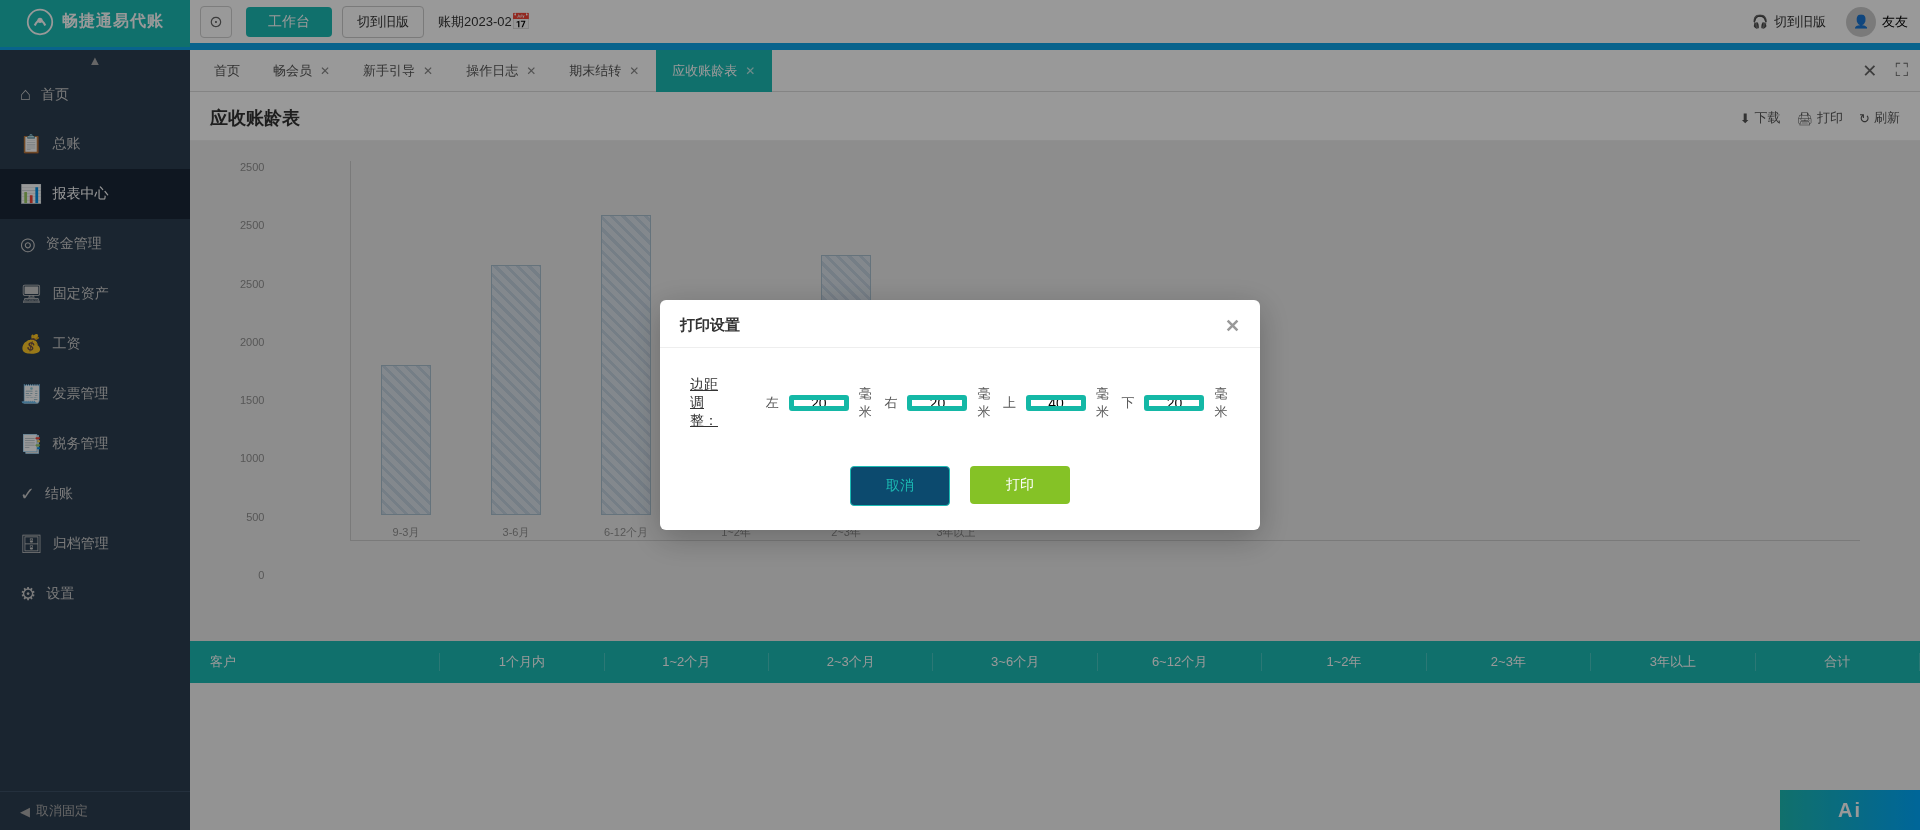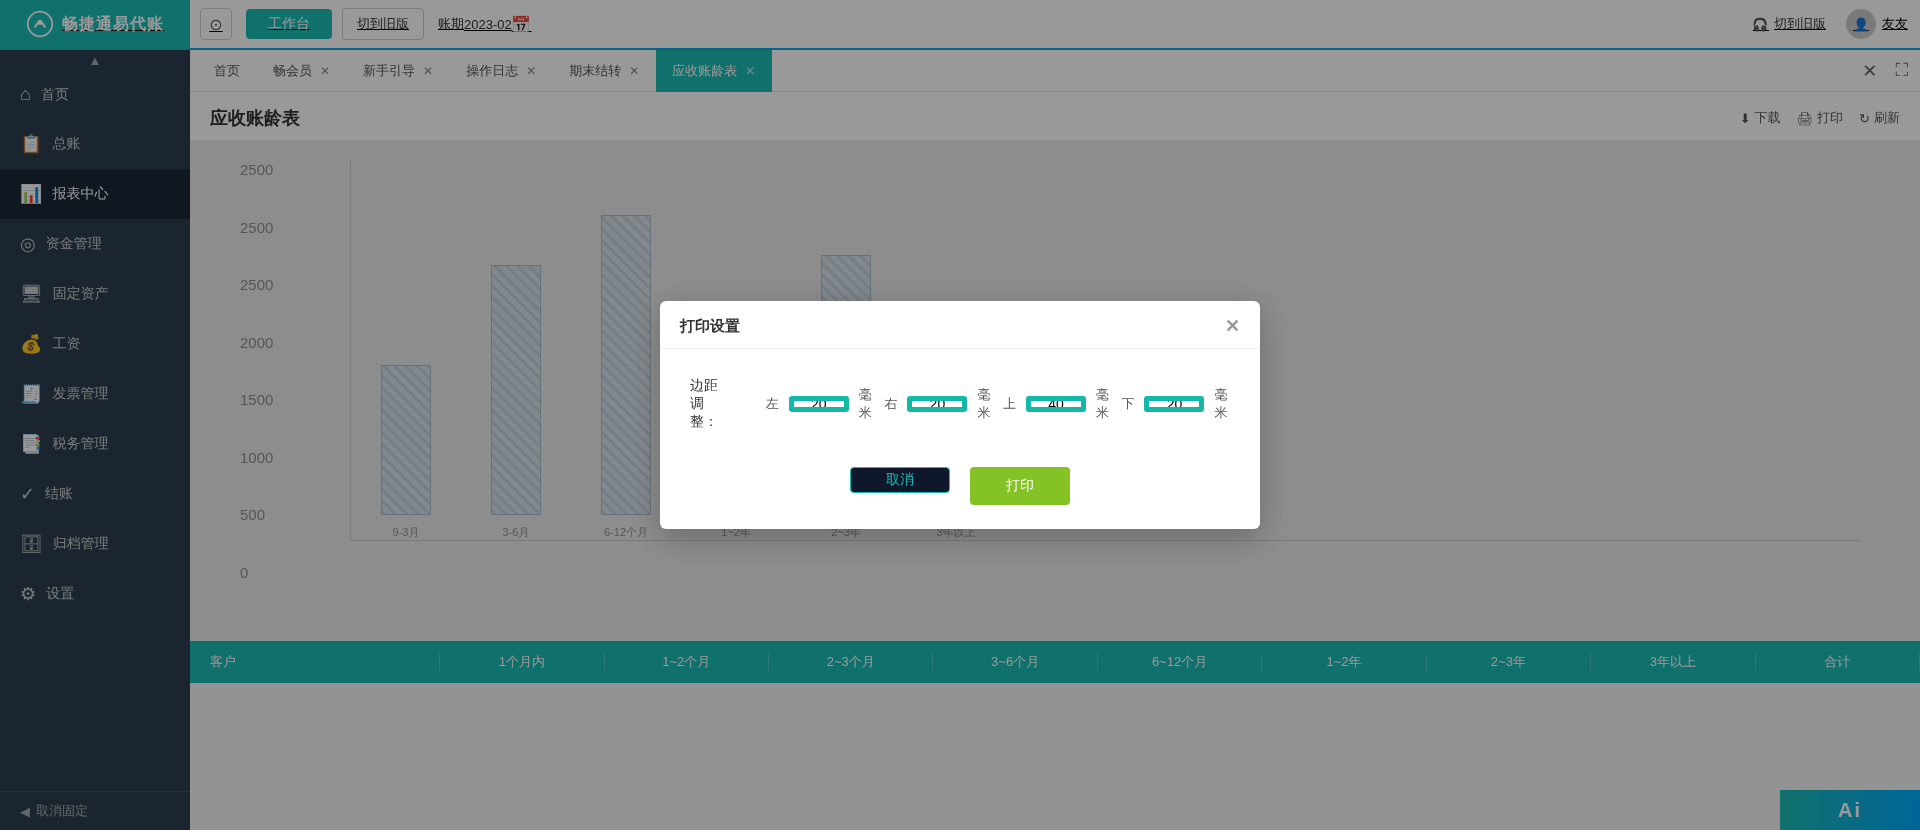--- a/index.html
+++ b/index.html
@@ -4,25 +4,24 @@
   <style>
     * { box-sizing: border-box; margin: 0; padding: 0; }
     body { font-family: 'Microsoft YaHei', Arial, sans-serif; font-size: 13px; background: #f0f0f0; width: 1920px; height: 830px; overflow: hidden; }
 
     
     .top-header {
       height: 50px;
       background: #fff;
       display: flex;
       align-items: center;
-      border-bottom: 2px solid #0ea5e9;
+      border-bottom: 7px solid #0ea5e9;
       padding: 0 12px;
       position: relative;
       z-index: 10;
-      text-decoration: underline;
     }
     .logo-area {
       width: 190px;
       min-width: 190px;
       background: #1cbbb4;
       height: 50px;
       display: flex;
       align-items: center;
       justify-content: center;
       color: #fff;
@@ -253,21 +252,22 @@
     }
     .chart-y-axis {
       position: absolute;
       left: 50px;
       top: 20px;
       bottom: 60px;
       display: flex;
       flex-direction: column;
       justify-content: space-between;
       color: #666;
-      font-size: 15px;
+      font-size: 11px;
+      align-items: flex-end;
     }
     .chart-bars {
       margin-left: 70px;
       margin-right: 20px;
       height: 380px;
       display: flex;
       align-items: flex-end;
       gap: 60px;
       border-left: 1px solid #bbb;
       border-bottom: 1px solid #bbb;
@@ -329,21 +329,21 @@
     
     .dialog {
       background: #fff;
       border-radius: 6px;
       width: 600px;
       box-shadow: 0 8px 32px rgba(0,0,0,0.25);
       overflow: hidden;
     }
     .dialog-header {
       display: flex;
-      align-items: flex-start;
+      align-items: flex-end;
       justify-content: space-between;
       padding: 16px 20px 12px;
       border-bottom: 1px solid #eee;
       font-size: 15px;
       font-weight: bold;
       color: #333;
     }
     .dialog-close {
       font-size: 18px;
       color: #999;
@@ -353,44 +353,44 @@
     .dialog-body {
       padding: 28px 30px 20px;
     }
     .margin-row {
       display: flex;
       align-items: center;
       gap: 10px;
       font-size: 14px;
       color: #333;
     }
-    .margin-label { font-size: 14px; color: #333; margin-right: 24px; }
+    .margin-label { font-size: 14px; color: #333; margin-right: 24px; text-decoration: underline; }
     .margin-direction { font-size: 13px; color: #555; }
     .margin-input {
       width: 60px;
       height: 16px;
       border: 5px solid #14b8a6;
       border-radius: 3px;
       text-align: center;
       font-size: 14px;
       padding: 0 4px;
       outline: none;
     }
     .margin-unit { font-size: 13px; color: #555; }
     .dialog-footer {
       display: flex;
       justify-content: center;
       gap: 20px;
       padding: 16px 30px 24px;
     }
     .btn-cancel {
       min-width: 100px;
-      height: 26px;
+      height: 40px;
       border: 1px solid #1cbbb4;
-      background: #0f172a;
+      background: #0c4a6e;
       color: #1cbbb4;
       border-radius: 4px;
       font-size: 14px;
       cursor: pointer;
     }
     .btn-confirm {
       min-width: 100px;
       height: 38px;
       border: none;
       background: #85c226;

